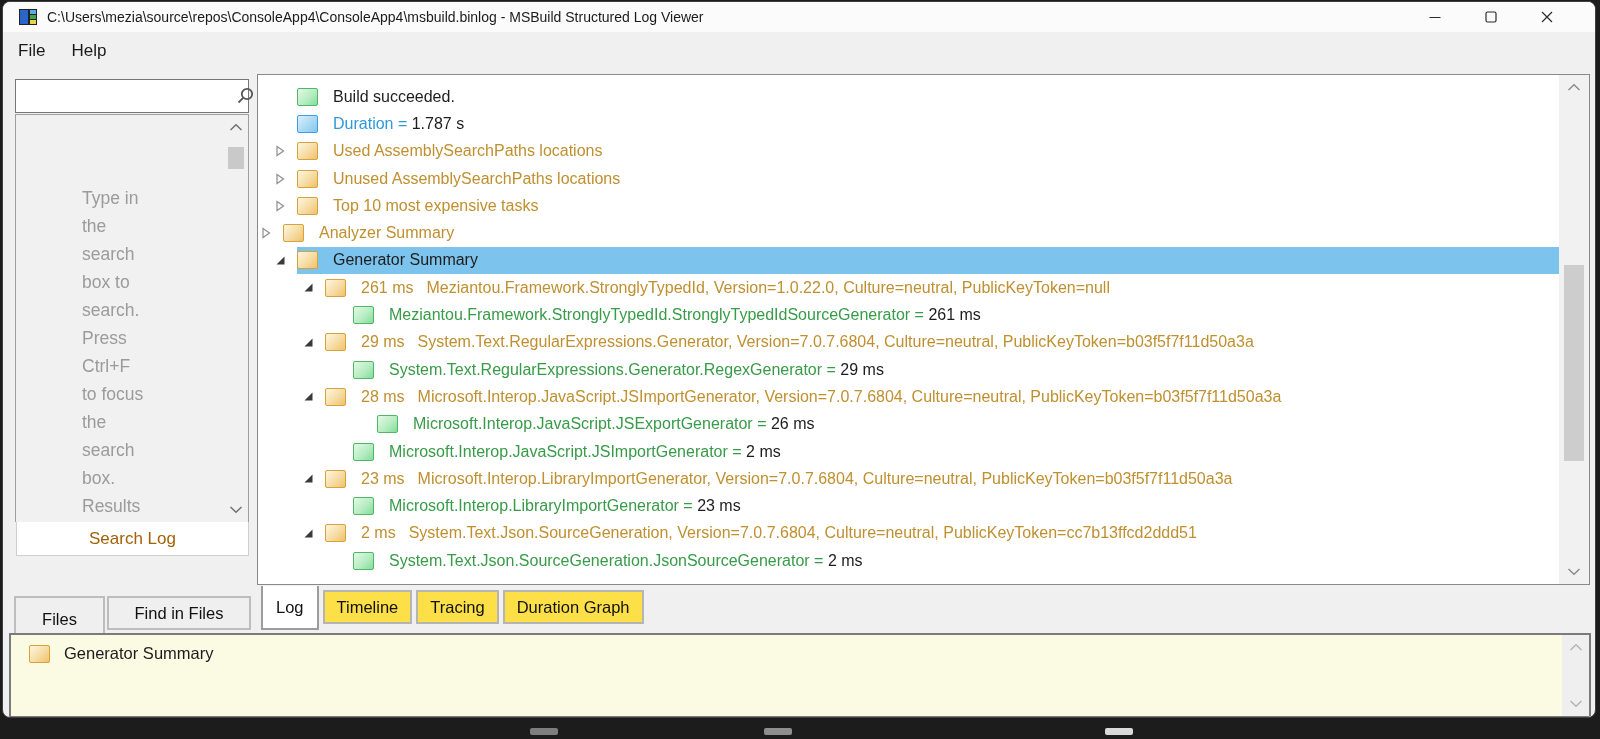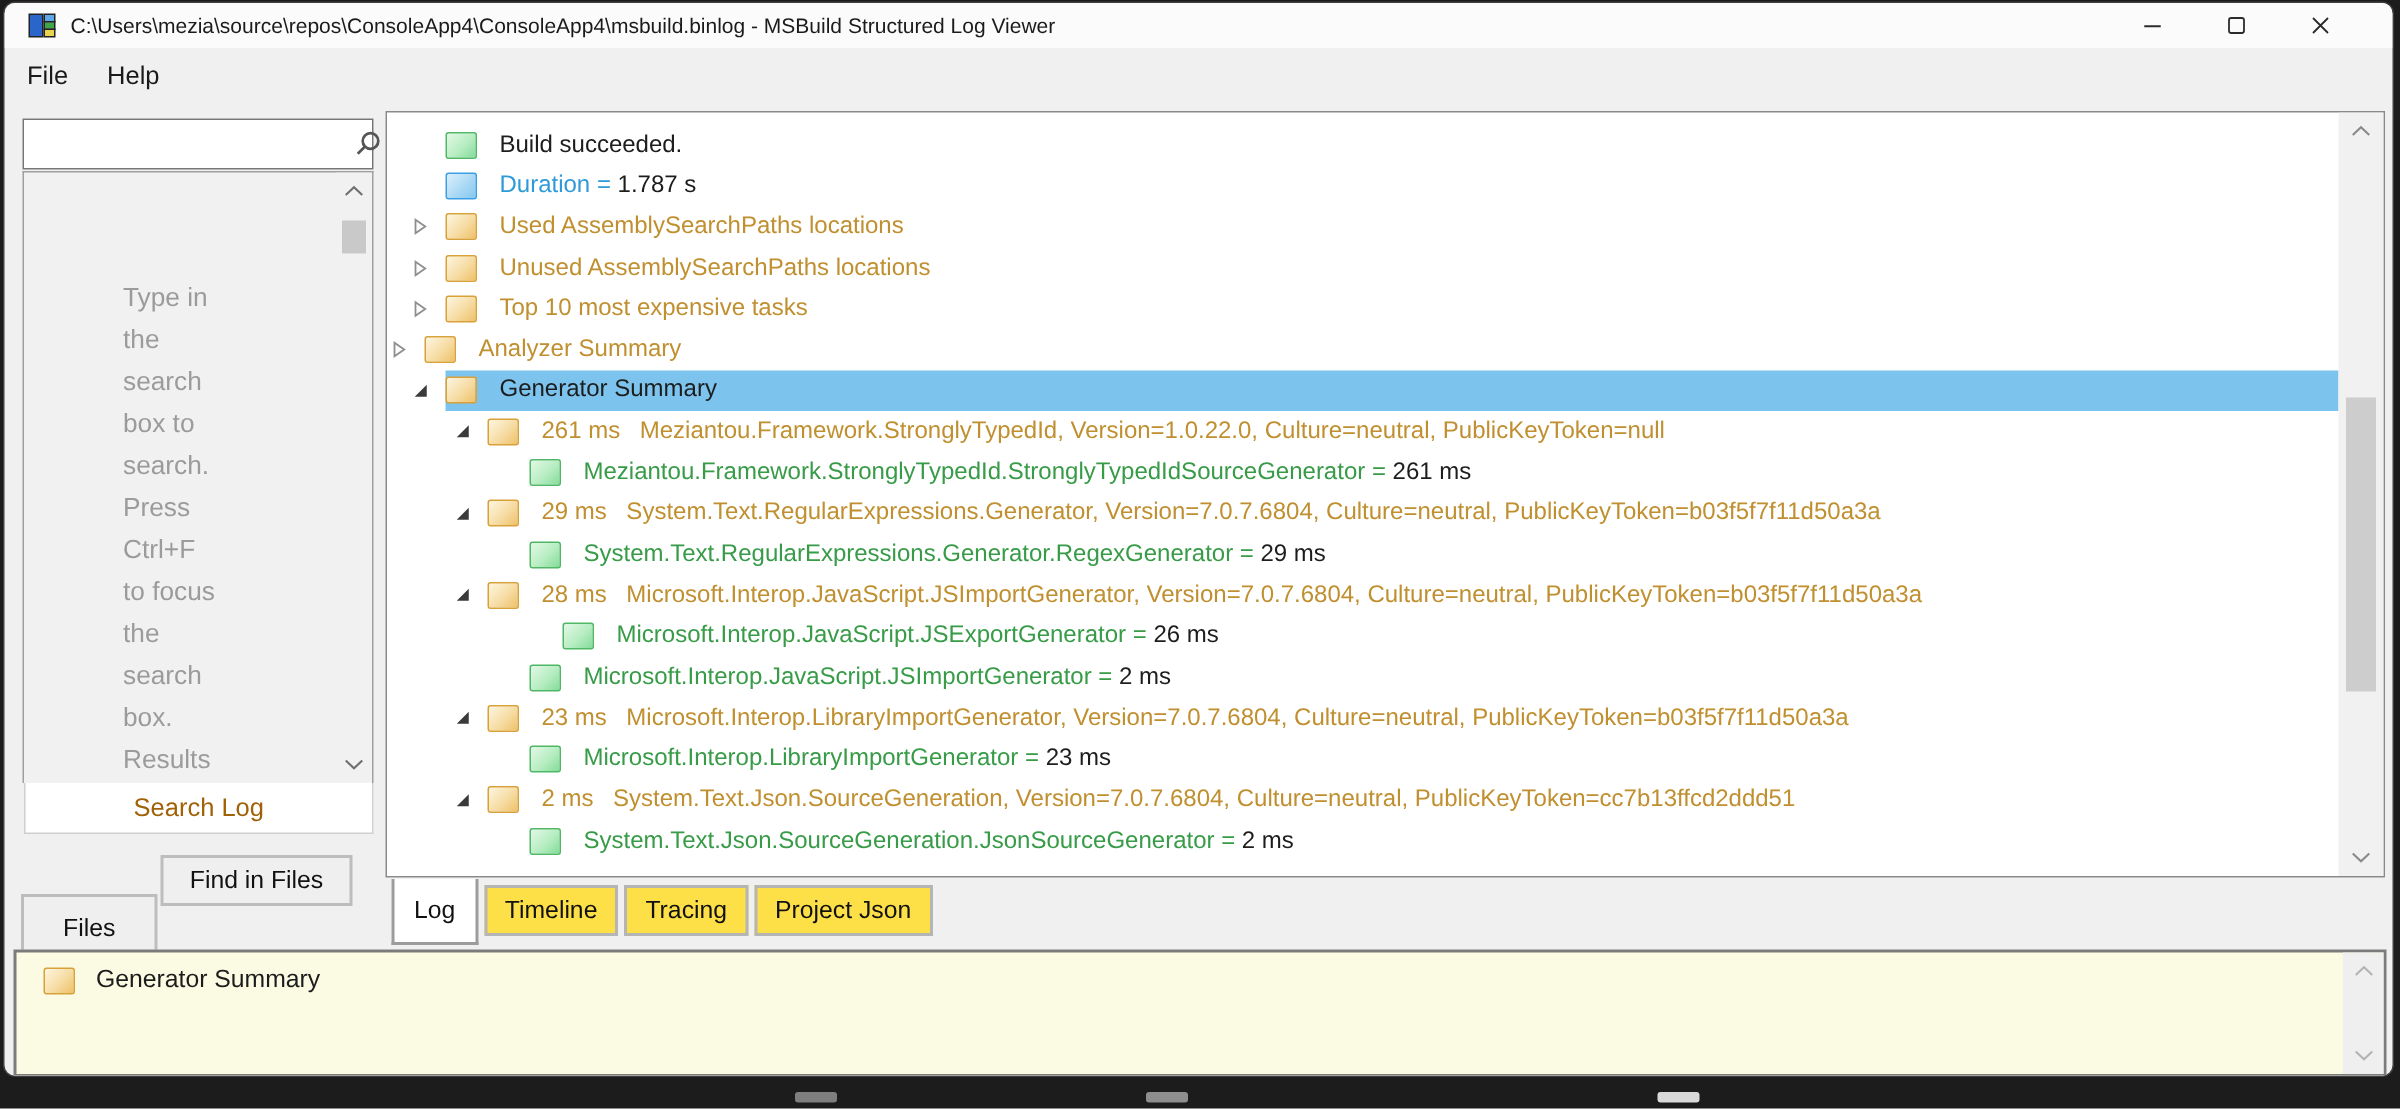--- a/index.html
+++ b/index.html
@@ -42,21 +42,21 @@
   .chevron { position:absolute; left:50%; transform:translateX(-50%); }
   .chevron.up { top:8px; } .chevron.down { bottom:8px; }
 
   .searchlog-tab { position:absolute; left:13px; top:520px; width:233px; height:34px; background:#fff;
                    border:1px solid #cfcfcf; border-top:none; display:flex; align-items:center; justify-content:center;
                    font-size:17px; color:#a16207; }
   .side-tab { position:absolute; background:#EFEFEF; border:2px solid #BDBDBD; display:flex; align-items:center;
               justify-content:center; font-size:16.5px; color:#111; }
   .tab-props { left:6px; top:557px; width:242px; height:33px; }
   .tab-files { left:11px; top:594px; width:91px; height:46px; }
-  .tab-find  { left:104px; top:568px; width:128px; height:34px; }
+  .tab-find  { left:104px; top:594px; width:144px; height:34px; }
 
   
   .tree-panel { position:absolute; left:254px; top:72px; width:1333px; height:511px; background:#fff;
                 border:1px solid #898989; overflow:hidden; }
   .tree-rows { position:absolute; left:0; top:8px; right:30px; }
   .tree-row { height:27.3px; display:flex; align-items:center; font-size:16px; white-space:pre; }
   .exp-box { flex:none; width:16px; margin-right:9px; display:flex; align-items:center; justify-content:center; }
   .row-main { flex:1; display:flex; align-items:center; height:100%; min-width:0; }
   .row-main.selected { background:var(--selection); }
   .node-icon { flex:none; width:21px; height:18px; border-radius:2px; margin-right:15px; }
@@ -184,21 +184,21 @@
               <path d="M9.5 1.5 L9.5 9.5 L1.5 9.5 Z" fill="#3A3A3A"></path>
             </svg></span><span class="row-main"><span class="node-icon icon-orange"></span><span class="seg-orange seg-gap">261 ms</span><span class="seg-orange">Meziantou.Framework.StronglyTypedId, Version=1.0.22.0, Culture=neutral, PublicKeyToken=null</span></span></div>
         <div class="tree-row" style="padding-left: 70px;"><span class="exp-box"></span><span class="row-main"><span class="node-icon icon-green"></span><span class="seg-green">Meziantou.Framework.StronglyTypedId.StronglyTypedIdSourceGenerator</span><span class="seg-green"> = </span><span class="seg-dark">261 ms</span></span></div>
         <div class="tree-row" style="padding-left: 42px;"><span class="exp-box"><svg width="11" height="11" viewBox="0 0 11 11">
               <path d="M9.5 1.5 L9.5 9.5 L1.5 9.5 Z" fill="#3A3A3A"></path>
             </svg></span><span class="row-main"><span class="node-icon icon-orange"></span><span class="seg-orange seg-gap">29 ms</span><span class="seg-orange">System.Text.RegularExpressions.Generator, Version=7.0.7.6804, Culture=neutral, PublicKeyToken=b03f5f7f11d50a3a</span></span></div>
         <div class="tree-row" style="padding-left: 70px;"><span class="exp-box"></span><span class="row-main"><span class="node-icon icon-green"></span><span class="seg-green">System.Text.RegularExpressions.Generator.RegexGenerator</span><span class="seg-green"> = </span><span class="seg-dark">29 ms</span></span></div>
         <div class="tree-row" style="padding-left: 42px;"><span class="exp-box"><svg width="11" height="11" viewBox="0 0 11 11">
               <path d="M9.5 1.5 L9.5 9.5 L1.5 9.5 Z" fill="#3A3A3A"></path>
             </svg></span><span class="row-main"><span class="node-icon icon-orange"></span><span class="seg-orange seg-gap">28 ms</span><span class="seg-orange">Microsoft.Interop.JavaScript.JSImportGenerator, Version=7.0.7.6804, Culture=neutral, PublicKeyToken=b03f5f7f11d50a3a</span></span></div>
-        <div class="tree-row" style="padding-left: 92px;"><span class="exp-box"></span><span class="row-main"><span class="node-icon icon-green"></span><span class="seg-green">Microsoft.Interop.JavaScript.JSExportGenerator</span><span class="seg-green"> = </span><span class="seg-dark">26 ms</span></span></div>
+        <div class="tree-row" style="padding-left: 70px; margin-left: 24px;"><span class="exp-box"></span><span class="row-main"><span class="node-icon icon-green"></span><span class="seg-green">Microsoft.Interop.JavaScript.JSExportGenerator</span><span class="seg-green"> = </span><span class="seg-dark">26 ms</span></span></div>
         <div class="tree-row" style="padding-left: 70px;"><span class="exp-box"></span><span class="row-main"><span class="node-icon icon-green"></span><span class="seg-green">Microsoft.Interop.JavaScript.JSImportGenerator</span><span class="seg-green"> = </span><span class="seg-dark">2 ms</span></span></div>
         <div class="tree-row" style="padding-left: 42px;"><span class="exp-box"><svg width="11" height="11" viewBox="0 0 11 11">
               <path d="M9.5 1.5 L9.5 9.5 L1.5 9.5 Z" fill="#3A3A3A"></path>
             </svg></span><span class="row-main"><span class="node-icon icon-orange"></span><span class="seg-orange seg-gap">23 ms</span><span class="seg-orange">Microsoft.Interop.LibraryImportGenerator, Version=7.0.7.6804, Culture=neutral, PublicKeyToken=b03f5f7f11d50a3a</span></span></div>
         <div class="tree-row" style="padding-left: 70px;"><span class="exp-box"></span><span class="row-main"><span class="node-icon icon-green"></span><span class="seg-green">Microsoft.Interop.LibraryImportGenerator</span><span class="seg-green"> = </span><span class="seg-dark">23 ms</span></span></div>
         <div class="tree-row" style="padding-left: 42px;"><span class="exp-box"><svg width="11" height="11" viewBox="0 0 11 11">
               <path d="M9.5 1.5 L9.5 9.5 L1.5 9.5 Z" fill="#3A3A3A"></path>
             </svg></span><span class="row-main"><span class="node-icon icon-orange"></span><span class="seg-orange seg-gap">2 ms</span><span class="seg-orange">System.Text.Json.SourceGeneration, Version=7.0.7.6804, Culture=neutral, PublicKeyToken=cc7b13ffcd2ddd51</span></span></div>
         <div class="tree-row" style="padding-left: 70px;"><span class="exp-box"></span><span class="row-main"><span class="node-icon icon-green"></span><span class="seg-green">System.Text.Json.SourceGeneration.JsonSourceGenerator</span><span class="seg-green"> = </span><span class="seg-dark">2 ms</span></span></div>
       </div>
@@ -210,21 +210,21 @@
       <svg class="chevron down" width="14" height="9">
           <path d="M1.5 2 L7 7.2 L12.5 2" fill="none" stroke="#8a8a8a" stroke-width="1.4"></path>
         </svg>
     </div>
   </div>
 
   <div class="bottom-tabs">
       <div class="btab selected">Log</div>
       <div class="btab">Timeline</div>
       <div class="btab">Tracing</div>
-      <div class="btab">Project Json</div>
+      <div class="btab">Duration Graph</div>
     </div>
 
   <div class="status-panel">
     <div class="status-row">
       <span class="node-icon icon-orange"></span>
       <span class="status-label">Generator Summary</span>
     </div>
     <div class="status-scroll">
       <svg class="chevron up" width="14" height="9">
           <path d="M1.5 7 L7 1.8 L12.5 7" fill="none" stroke="#b3b3b3" stroke-width="1.4"></path>

